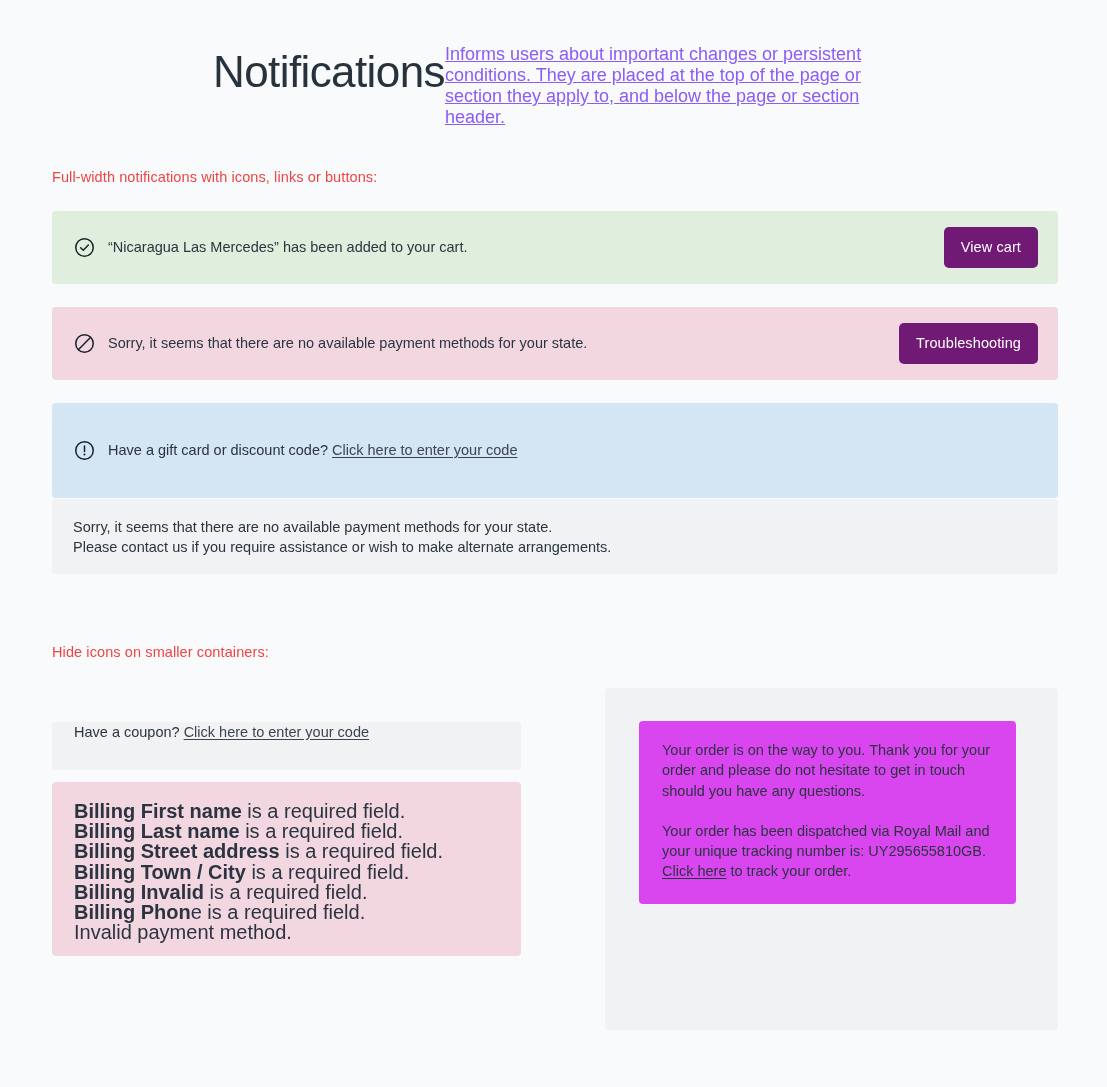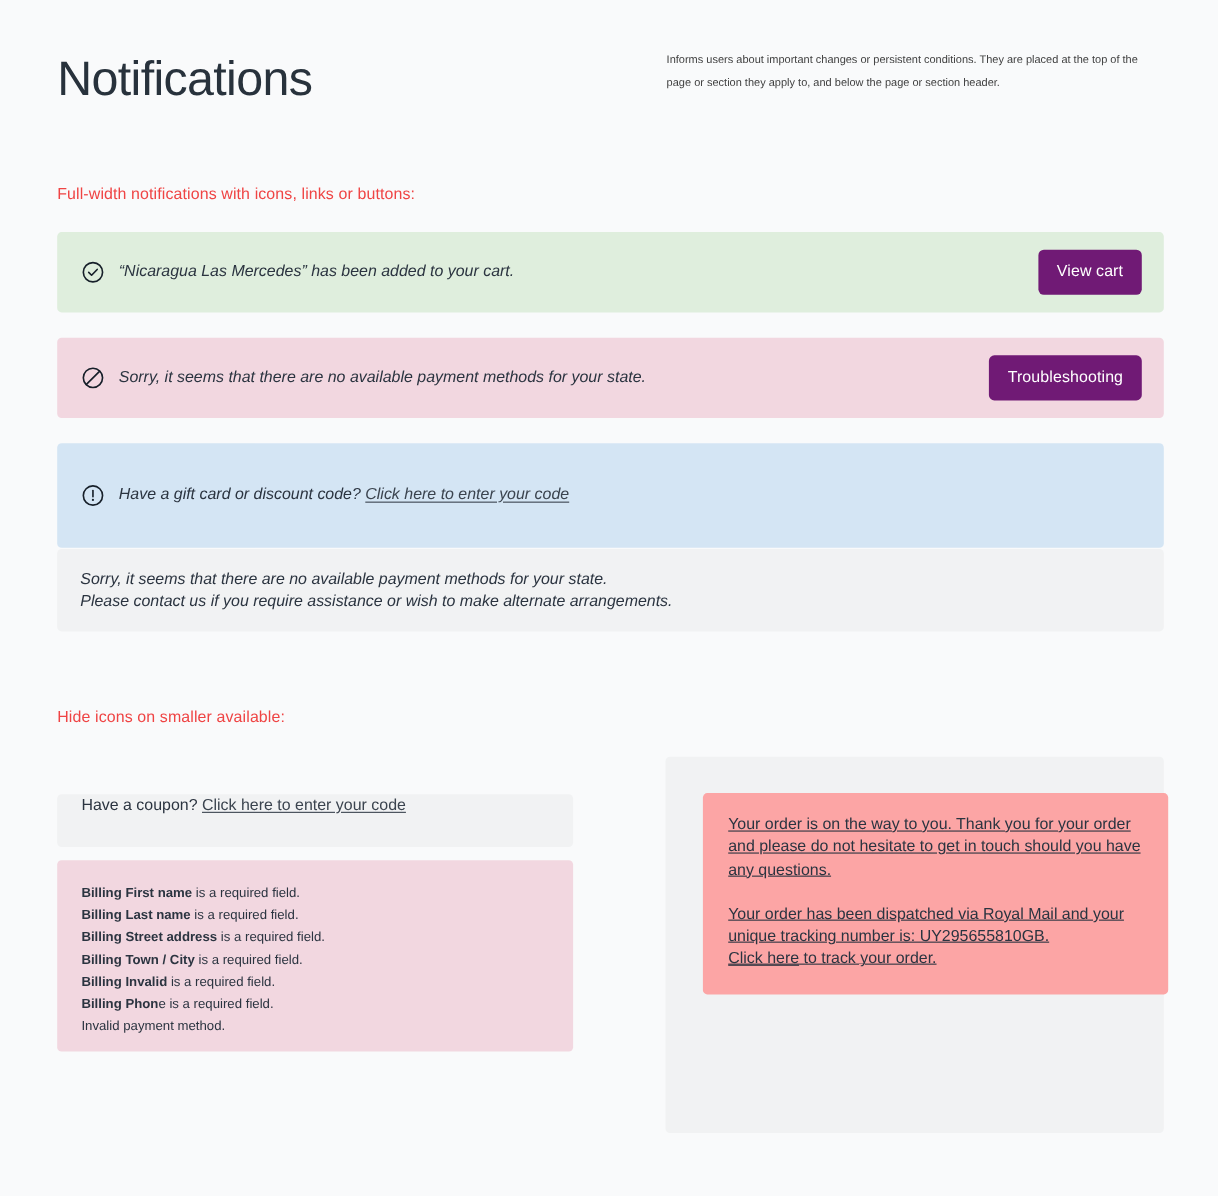--- a/index.html
+++ b/index.html
@@ -22,37 +22,38 @@
   }
 
   
   .header {
     position: absolute;
     left: 52px;
     top: 38px;
     right: 49px;
     display: flex;
     align-items: flex-start;
-    justify-content: space-between;
+    justify-content: center;
   }
   .page-title {
     font-size: 44px;
     line-height: 56px;
     font-weight: 400;
     letter-spacing: -0.6px;
     color: #28323c;
     margin: 0;
     padding-top: 6px;
   }
   .header-desc {
     width: 452px;
-    font-size: 10px;
+    font-size: 18px;
     line-height: 21px;
-    color: #404040;
+    color: #8b5cf6;
     margin-top: 6px;
+    text-decoration: underline;
   }
 
   
   .section-label {
     position: absolute;
     left: 52px;
     font-size: 14.5px;
     line-height: 20px;
     color: #ef4444;
     letter-spacing: 0.1px;
@@ -70,21 +71,20 @@
     display: flex;
     align-items: center;
     padding: 0 20px 0 22px;
   }
   .notice-body {
     display: flex;
     align-items: flex-start;
     flex: 1 1 auto;
     min-width: 0;
     gap: 13px;
-    font-style: italic;
   }
   .notice-icon {
     flex: 0 0 auto;
     width: 21px;
     height: 21px;
     display: block;
   }
   .notice-text {
     font-size: 14.5px;
     line-height: 21px;
@@ -156,45 +156,44 @@
     left: 52px;
     top: 782px;
     width: 469px;
     height: 174px;
     background: #f2d7e0;
     border-radius: 4px;
     box-sizing: border-box;
     padding: 19px 22px 0 22px;
   }
   .error-line {
-    font-size: 12px;
+    font-size: 20px;
     line-height: 20.2px;
     color: #2b3440;
   }
   .error-line b { font-weight: bold; }
 
   
   #outer-panel {
     position: absolute;
     left: 605px;
     top: 688px;
     width: 453px;
     height: 342px;
     background: #f1f2f3;
     border-radius: 4px;
     box-sizing: border-box;
     padding: 33px 34px;
   }
   #shipping-box {
-    width: 423px;
-    background: #fca5a5;
+    width: 377px;
+    background: #d946ef;
     border-radius: 4px;
     box-sizing: border-box;
     padding: 19px 23px 22px 23px;
-    text-decoration: underline;
   }
   .ship-para {
     font-size: 14.5px;
     line-height: 20.3px;
     color: #2b3440;
     margin: 0;
   }
   .ship-gap { height: 20px; }
   .ship-para .lnk {
     color: #2b3440;
@@ -252,21 +251,21 @@
 
   <div class="notice" id="notice-neutral">
     <div class="notice-body">
       <span class="notice-text">
         <span>Sorry, it seems that there are no available payment methods for your state.</span><br>
         <span>Please contact us if you require assistance or wish to make alternate arrangements.</span>
       </span>
     </div>
   </div>
 
-  <div class="section-label" id="label-small">Hide icons on smaller available:</div>
+  <div class="section-label" id="label-small">Hide icons on smaller containers:</div>
 
   <div id="coupon-box">
     <span class="notice-text"><span>Have a coupon?</span>
       <a class="lnk">Click here to enter your code</a>
     </span>
   </div>
 
   <div id="errors-box">
     <div class="error-line">
       <b>Billing First name</b><span> is a required field.</span>

